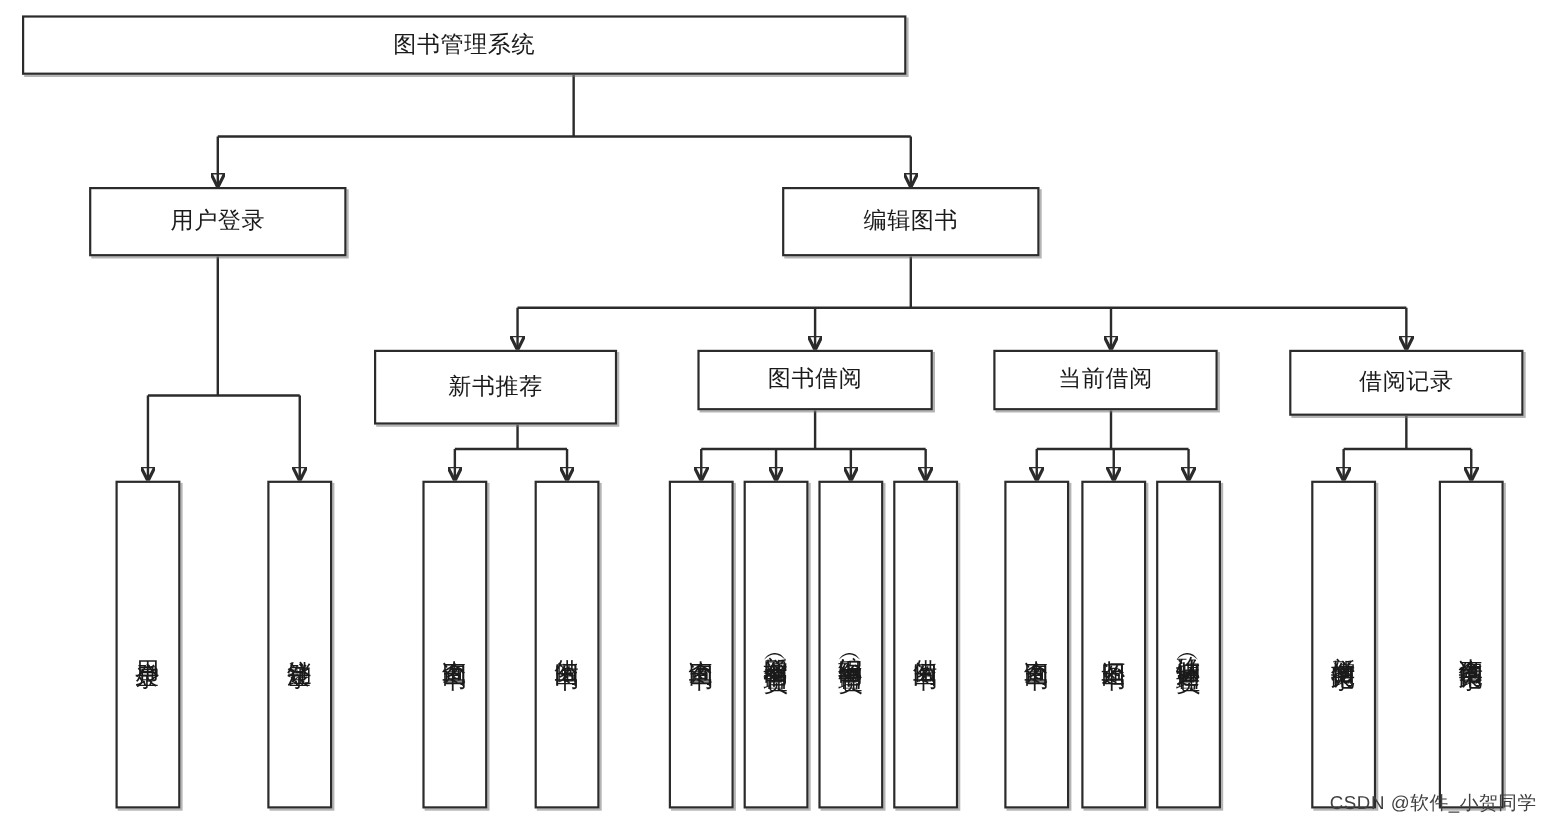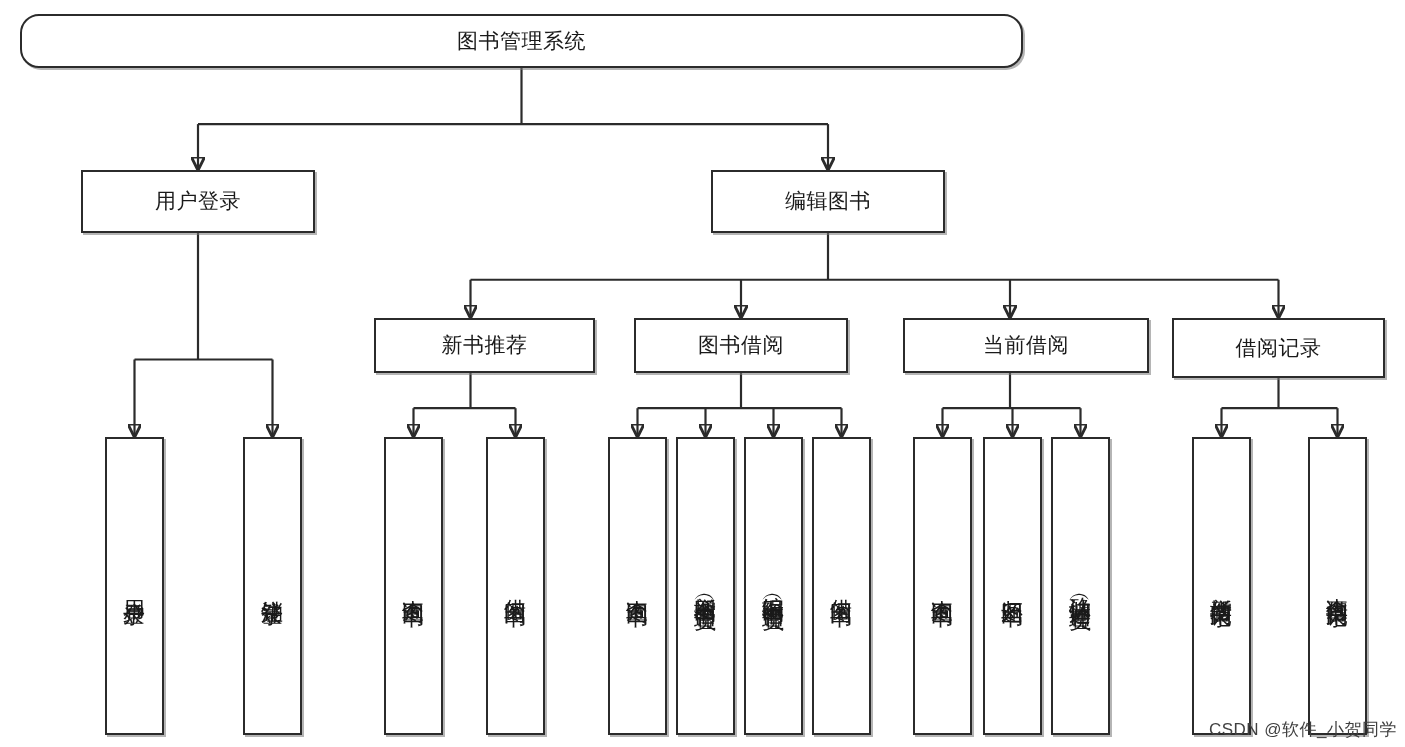--- a/index.html
+++ b/index.html
@@ -123,36 +123,36 @@
         <path d="M 942.5 408.2 L 942.5 436" marker-end="url(#arrow)"></path>
         <path d="M 1012.5 408.2 L 1012.5 436" marker-end="url(#arrow)"></path>
         <path d="M 1080.5 408.2 L 1080.5 436" marker-end="url(#arrow)"></path>
         <path d="M 1278.5 373 L 1278.5 408.2"></path>
         <path d="M 1221.5 408.2 L 1337.5 408.2"></path>
         <path d="M 1221.5 408.2 L 1221.5 436" marker-end="url(#arrow)"></path>
         <path d="M 1337.5 408.2 L 1337.5 436" marker-end="url(#arrow)"></path>
       </g>
   </svg>
   <div id="nodes-layer">
-      <div class="node-box" style="left: 20px; top: 14px; width: 1003px; height: 54px; border-radius: 19px;">
+      <div class="node-box" style="left: 20px; top: 14px; width: 804px; height: 54px;">
         <span class="node-label">图书管理系统</span>
       </div>
       <div class="node-box" style="left: 81px; top: 170px; width: 234px; height: 63px;">
         <span class="node-label">用户登录</span>
       </div>
       <div class="node-box" style="left: 711px; top: 170px; width: 234px; height: 63px;">
         <span class="node-label">编辑图书</span>
       </div>
-      <div class="node-box" style="left: 374px; top: 318px; width: 221px; height: 55px;">
+      <div class="node-box" style="left: 340px; top: 318px; width: 221px; height: 68px;">
         <span class="node-label">新书推荐</span>
       </div>
       <div class="node-box" style="left: 634px; top: 318px; width: 214px; height: 55px; justify-content: center;">
         <span class="node-label">图书借阅</span>
       </div>
-      <div class="node-box" style="left: 903px; top: 318px; width: 246px; height: 55px;">
+      <div class="node-box" style="left: 903px; top: 318px; width: 204px; height: 55px;">
         <span class="node-label">当前借阅</span>
       </div>
       <div class="node-box" style="left: 1172px; top: 318px; width: 213px; height: 60px;">
         <span class="node-label">借阅记录</span>
       </div>
       <div class="node-box leaf" style="left: 105px; top: 437px; width: 59px; height: 298px;">
         <span class="node-label">用户登录</span>
       </div>
       <div class="node-box leaf" style="left: 243px; top: 437px; width: 59px; height: 298px;">
         <span class="node-label">注销登录</span>

